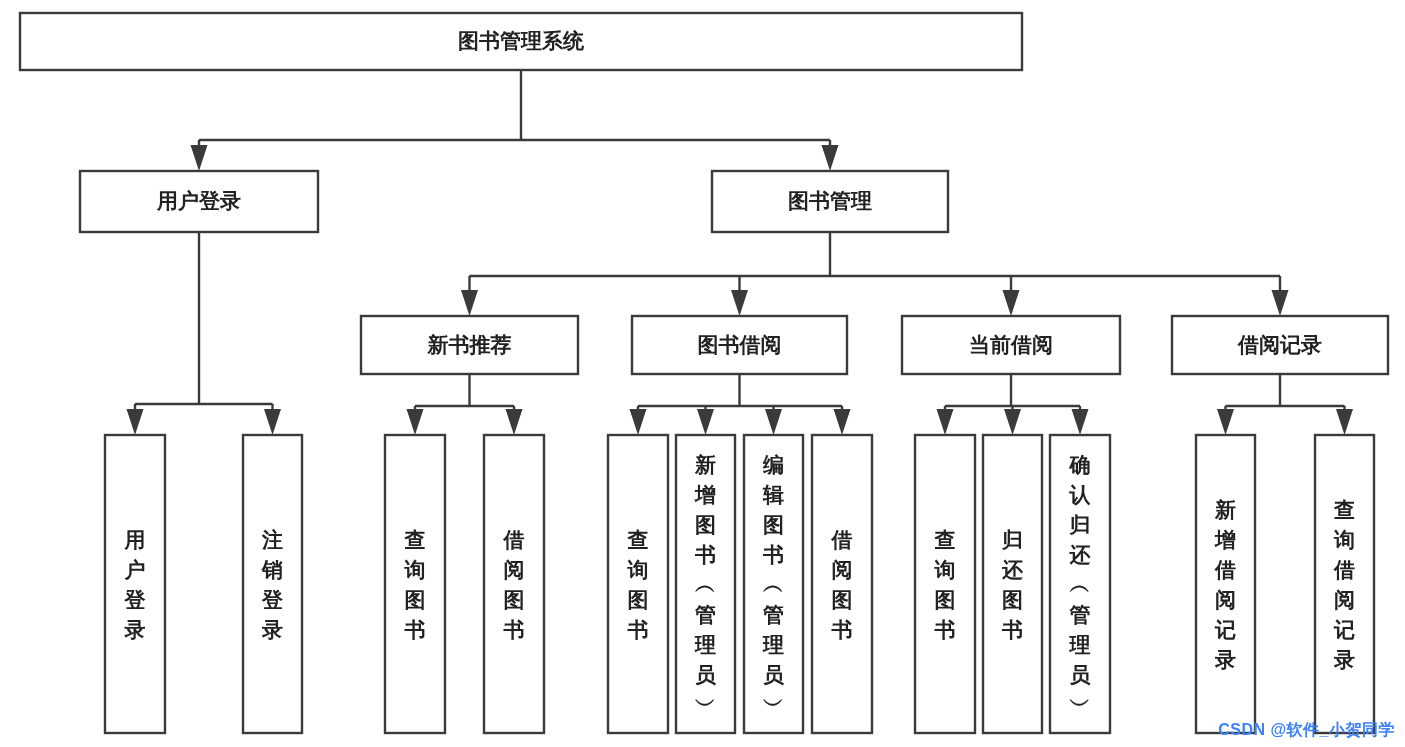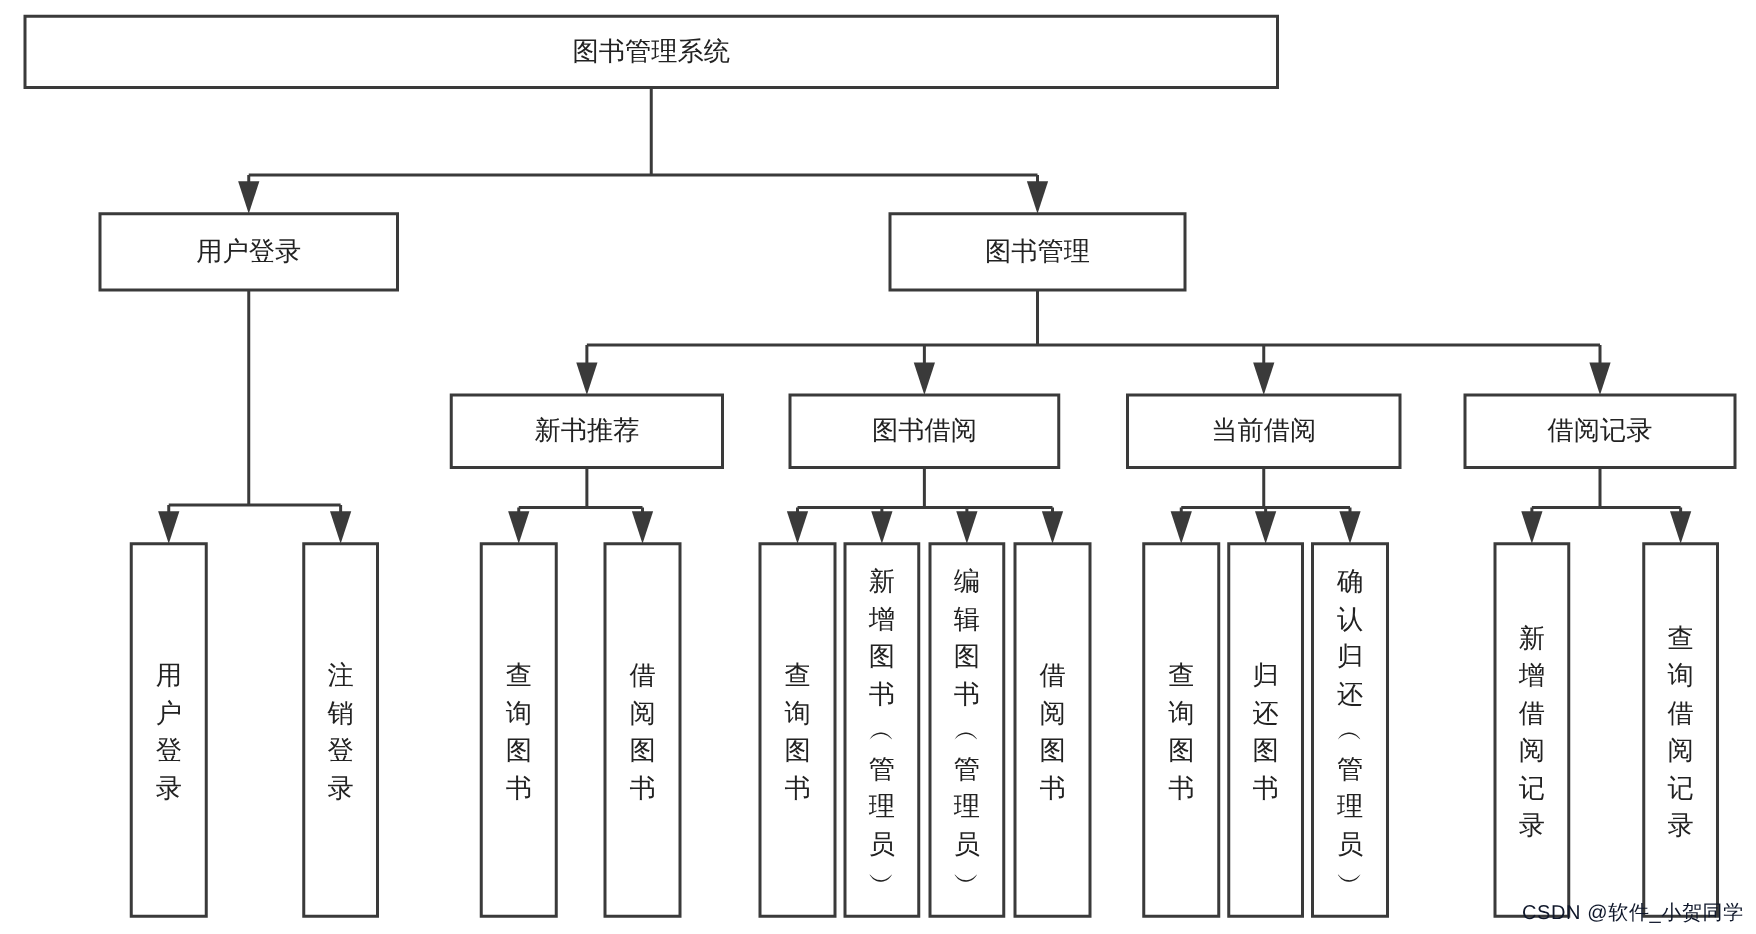--- a/index.html
+++ b/index.html
@@ -12,20 +12,21 @@
     width: 1405px;
     height: 747px;
     font-family: "Liberation Sans", "DejaVu Sans", sans-serif;
     overflow: hidden;
     position: relative;
   }
   #diagram-root {
     position: relative;
     width: 1405px;
     height: 747px;
+    font-weight: bold;
   }
   svg#flow-svg {
     position: absolute;
     left: 0;
     top: 0;
     width: 1405px;
     height: 747px;
     display: block;
   }
   .node-box {
@@ -55,21 +56,21 @@
     font-size: 21px;
     fill: #222222;
     text-anchor: middle;
   }
   .watermark-text {
     position: absolute;
     right: 10px;
     bottom: 6px;
     font-family: "Liberation Sans", "DejaVu Sans", sans-serif;
     font-size: 16px;
-    color: #0f172a;
+    color: #3b82f6;
     letter-spacing: 0.5px;
     white-space: nowrap;
     user-select: none;
     margin-left: 20px;
   }
 </style>
 </head>
 <body>
 
 <div id="diagram-root">

